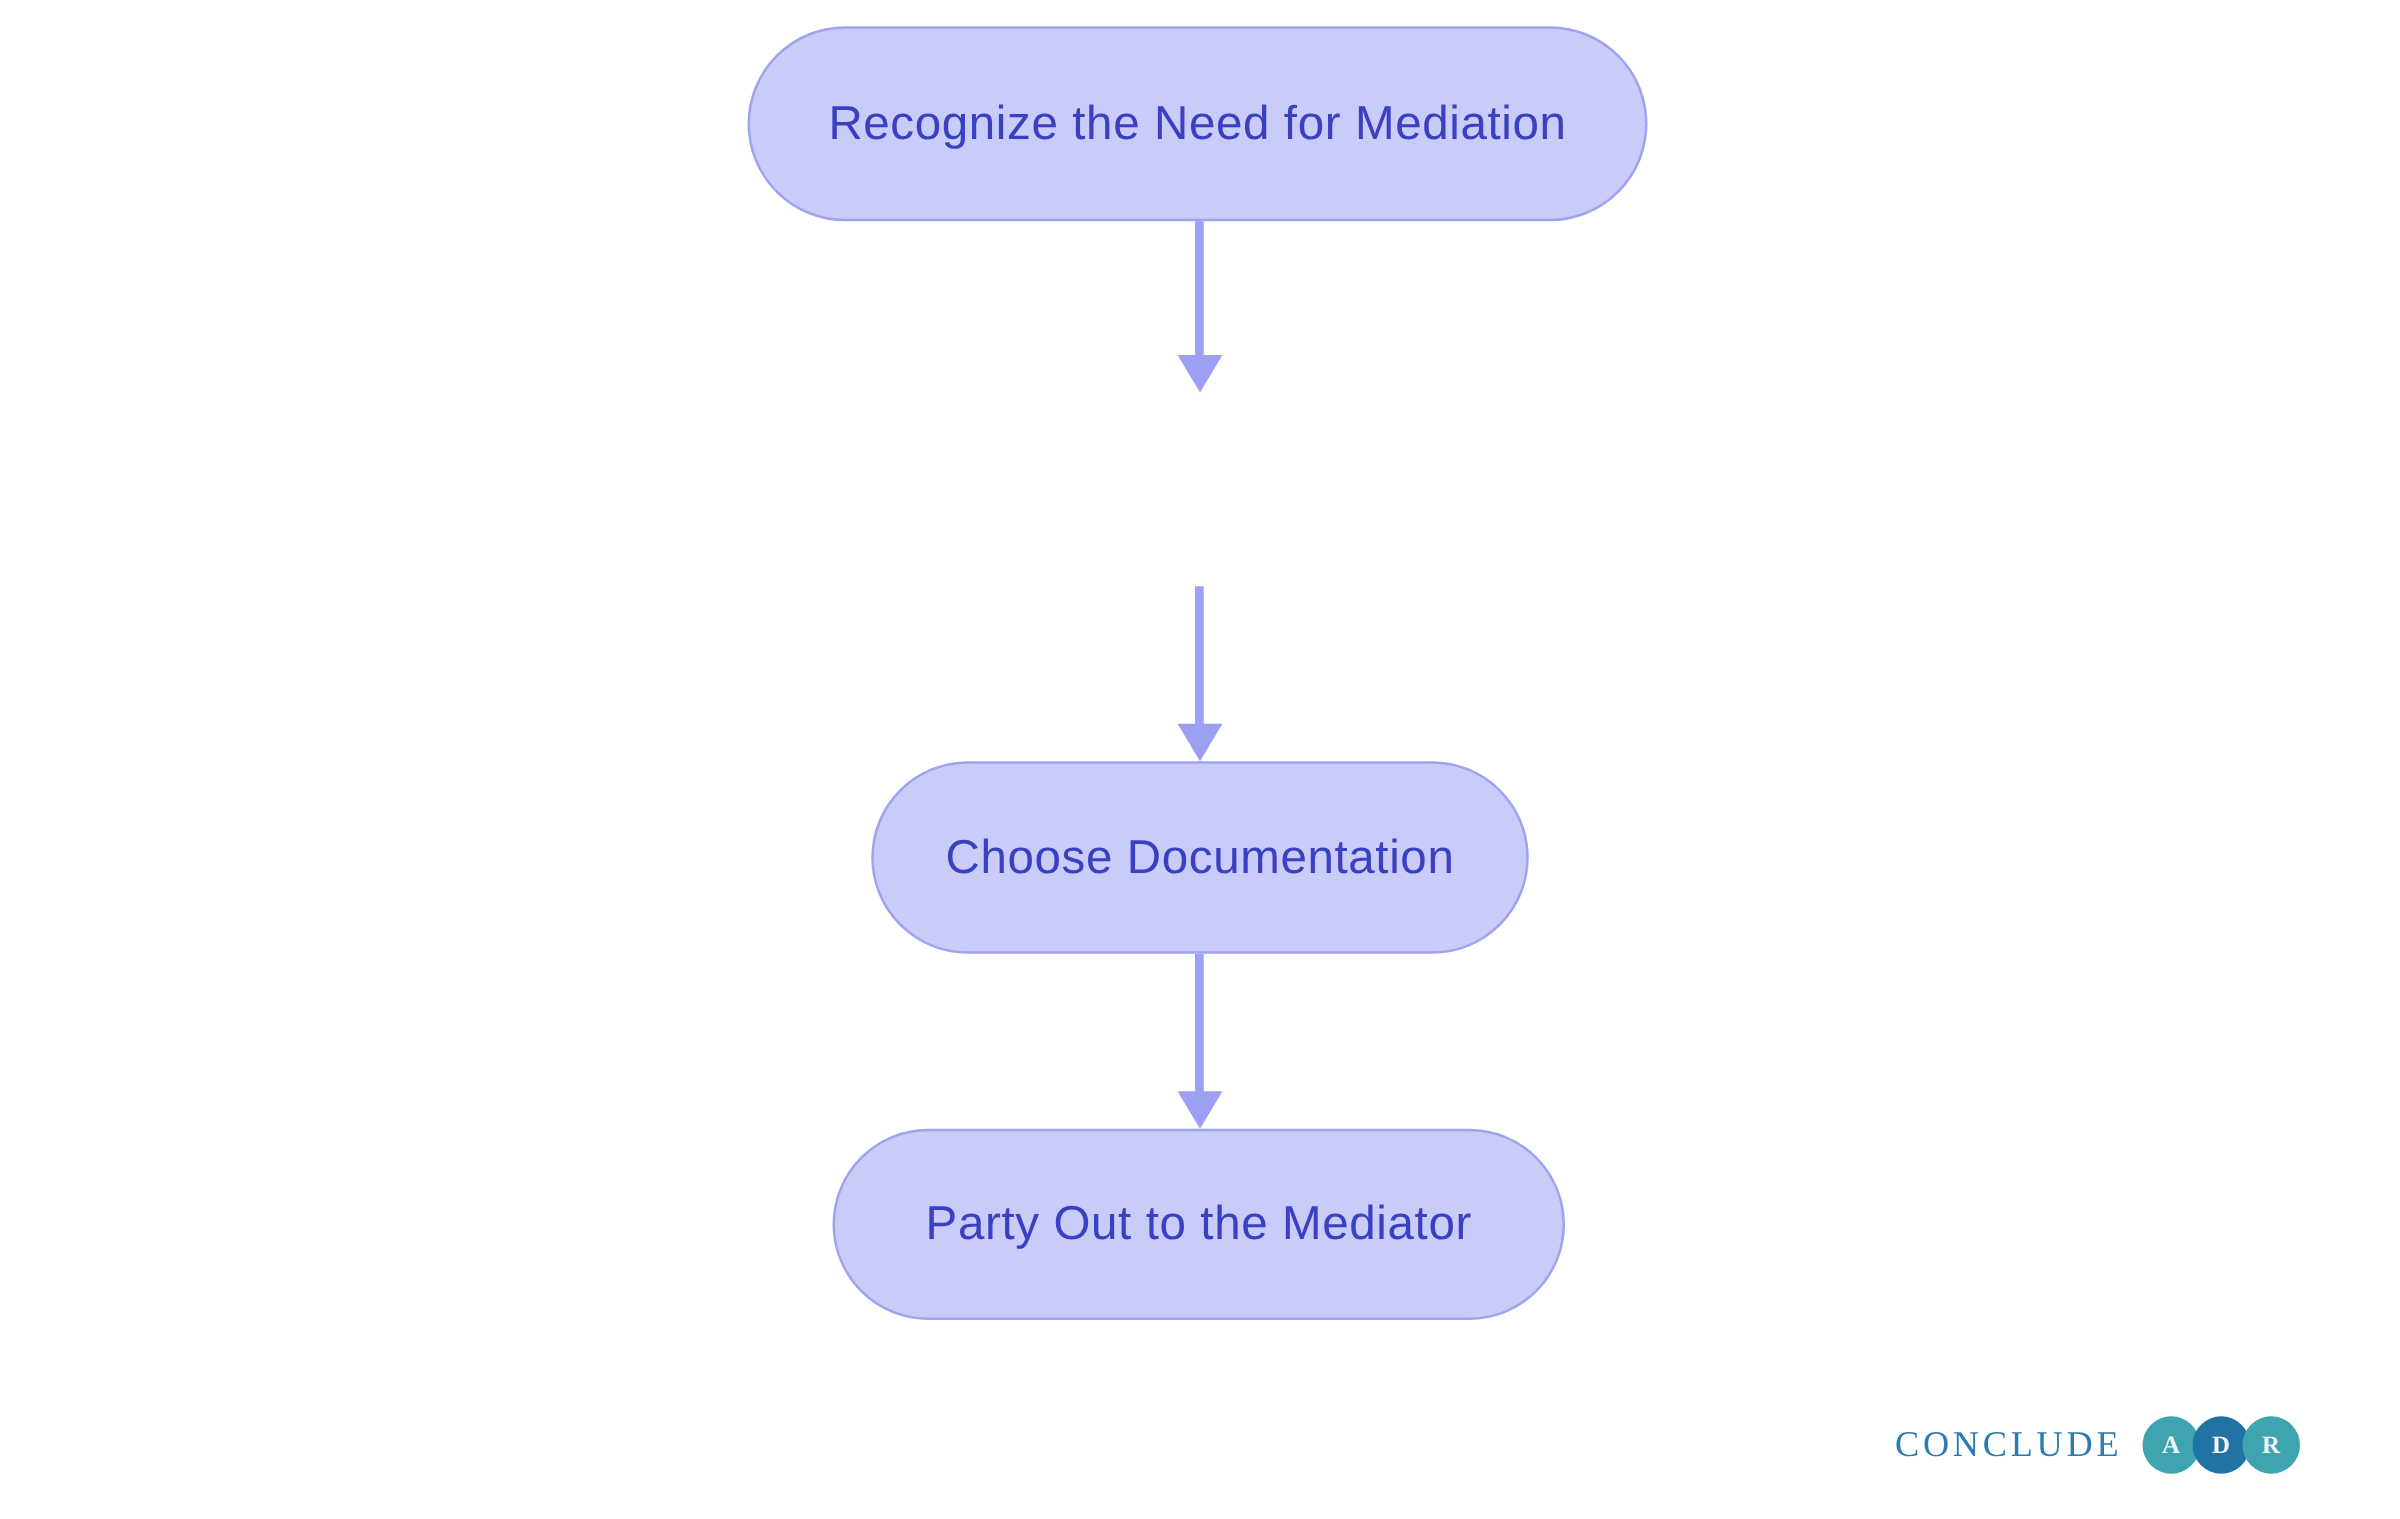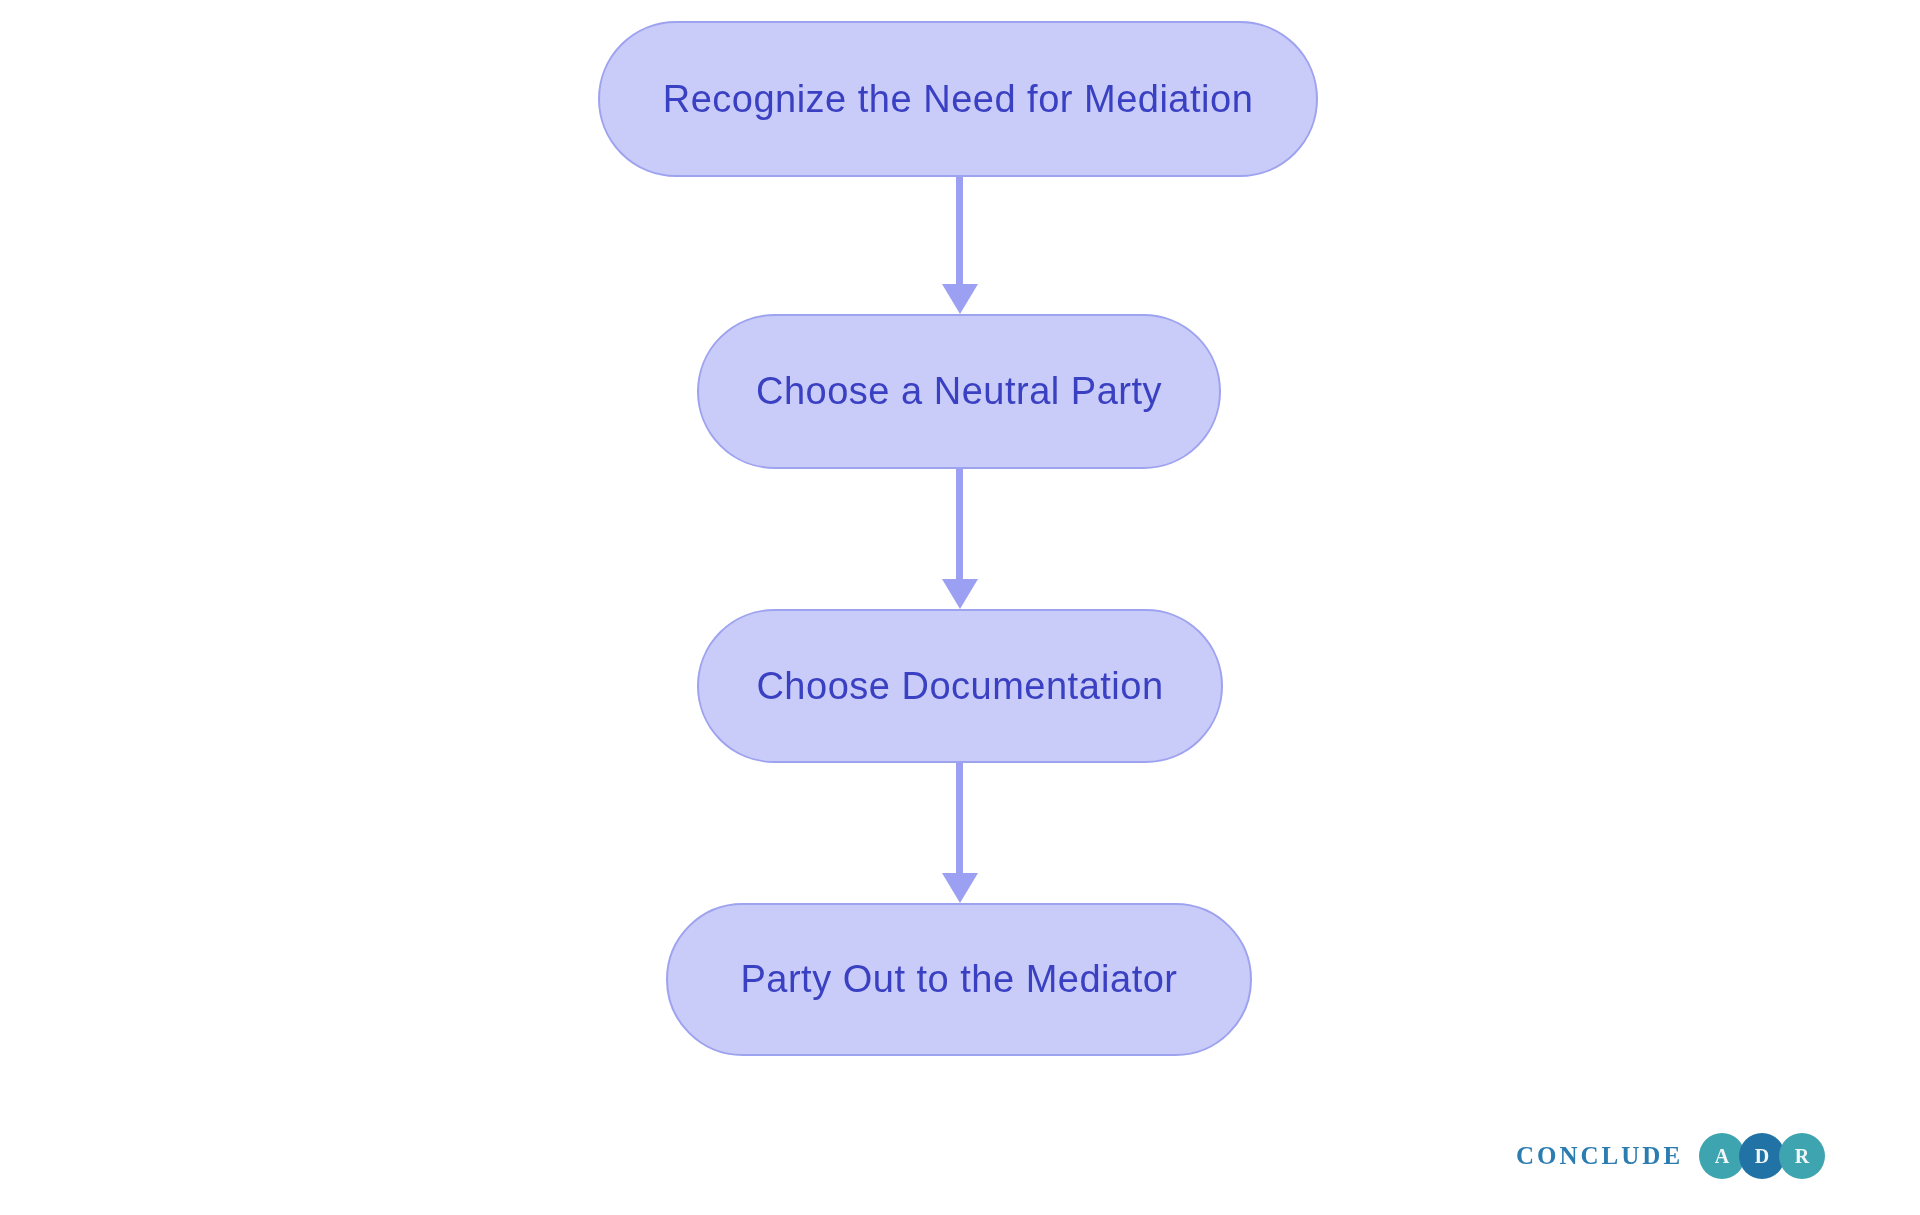--- a/index.html
+++ b/index.html
@@ -71,22 +71,22 @@
   
   .logo {
     position: absolute;
     left: 1516px;
     top: 1133px;
     display: flex;
     align-items: center;
   }
   .wordmark {
     font-family: "Liberation Serif", serif;
-    font-weight: bold;
-    font-size: 25px;
+    font-weight: normal;
+    font-size: 29px;
     letter-spacing: 3px;
     white-space: nowrap;
   }
   .badges {
     display: flex;
     align-items: center;
     margin-left: 16px;
   }
   .badge {
     width: 46px;
@@ -113,23 +113,20 @@
 
   <div class="node node-1">
     <span class="node-label">Recognize the Need for Mediation</span>
   </div>
 
   <div class="arrow arrow-1">
     <div class="shaft"></div>
     <div class="head"></div>
   </div>
 
-  <div class="node node-2">
-    <span class="node-label">Choose a Neutral Party</span>
-  </div>
 
   <div class="arrow arrow-2">
     <div class="shaft"></div>
     <div class="head"></div>
   </div>
 
   <div class="node node-3">
     <span class="node-label">Choose Documentation</span>
   </div>
 

